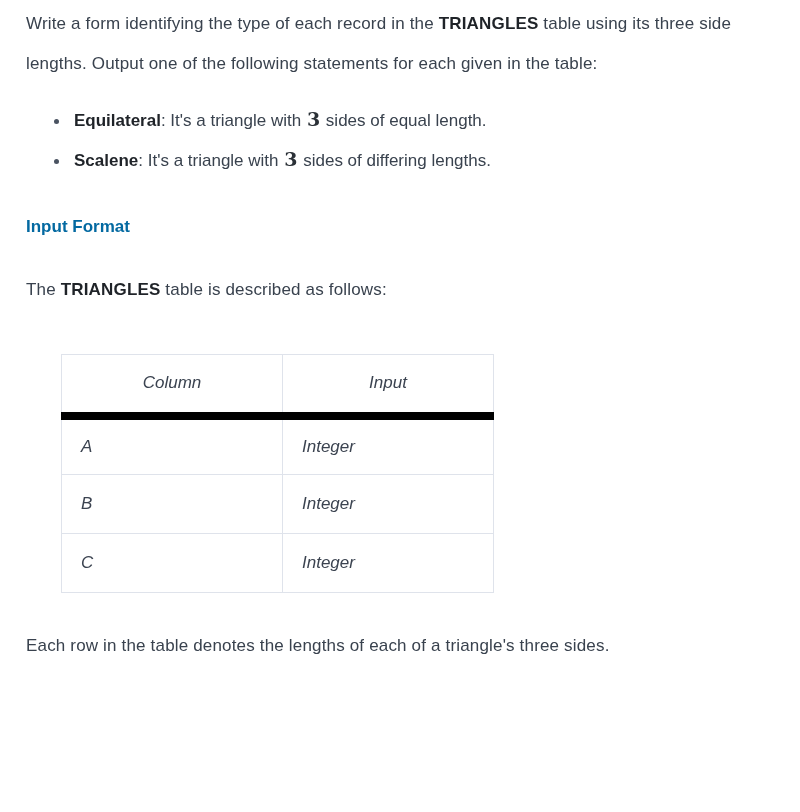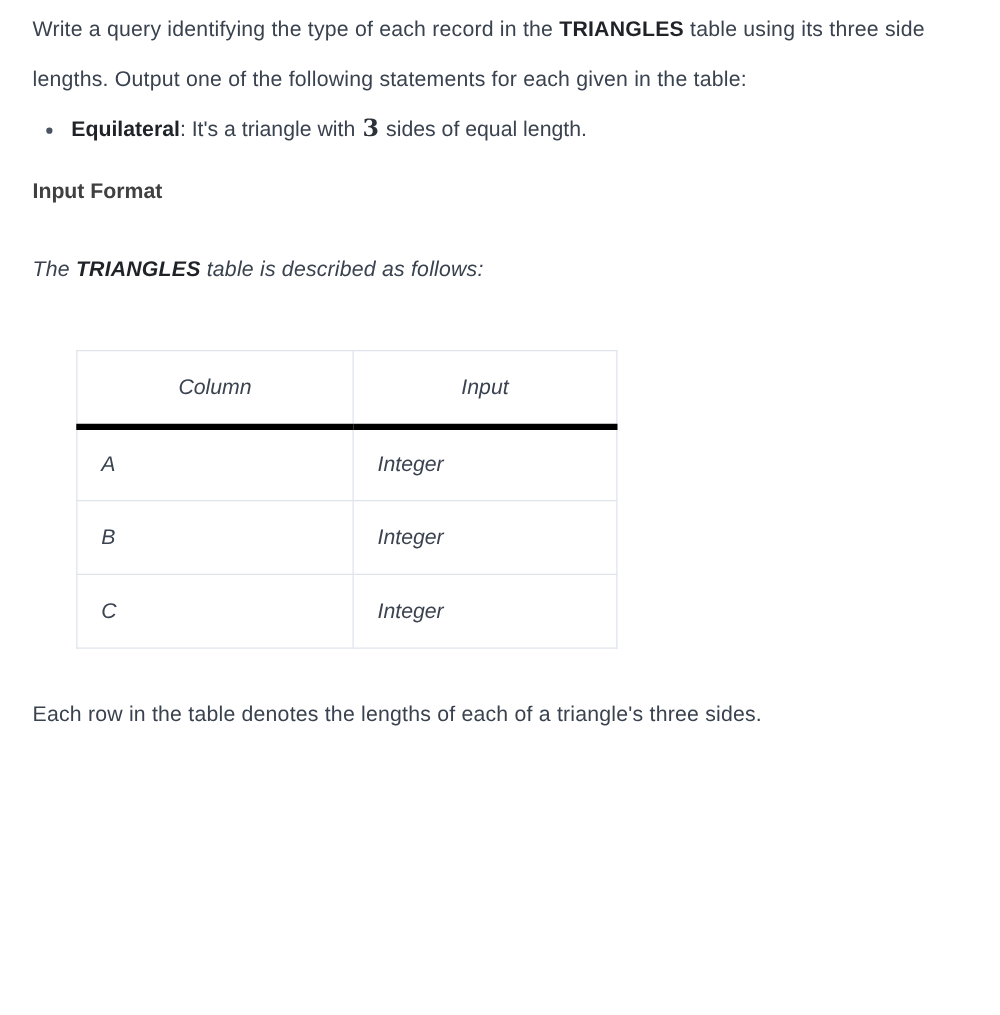--- a/index.html
+++ b/index.html
@@ -50,21 +50,21 @@
     font-weight: 700;
     font-size: 19px;
     color: #2b3137;
     padding: 0 1px;
     line-height: 1;
   }
 
   
   .bullets {
     list-style: none;
-    margin: 0;
+    margin: 17px;
     padding: 0;
   }
   .bullets li {
     position: relative;
     font-size: 17px;
     line-height: 40px;
     color: #39424e;
     padding-left: 31px;
     margin-left: 0;
   }
@@ -75,29 +75,28 @@
     width: 5px;
     height: 5px;
     border-radius: 50%;
     background: #4a5361;
   }
 
   
   .section-heading {
     font-size: 17px;
     font-weight: 700;
-    color: #404040;
+    color: #0369a1;
     line-height: 24px;
     margin: 0;
     padding-top: 17px;
   }
 
   .described {
     padding-top: 31px;
-    font-style: italic;
   }
 
   
   .table-wrap {
     padding-top: 44px;
     padding-left: 35px;
   }
   table.spec {
     border-collapse: collapse;
     width: 432px;
@@ -109,46 +108,49 @@
     border: 1px solid #dfe3eb;
     font-style: italic;
     font-weight: 400;
     font-size: 17px;
     color: #3b4350;
   }
   table.spec th {
     height: 61px;
     text-align: center;
     vertical-align: middle;
-    border-bottom: 5px solid #000000;
+    border-bottom: 8px solid #000000;
     font-weight: 400;
   }
   table.spec td {
     height: 59px;
     text-align: left;
     vertical-align: middle;
     padding-left: 19px;
   }
   table.spec col.c-column { width: 221px; }
   table.spec col.c-type   { width: 211px; }
 
   .closing {
     padding-top: 33px;
   }
 </style>
 </head>
 <body>
 
 <div class="page">
 
-  <p class="para intro"><span>Write a query identifying the type of each record in the </span><span class="b">TRIANGLES</span><span> table using its three side lengths. Output one of the following statements for each given in the table:</span></p>
+  <p class="para intro"><span>Write a form identifying the type of each record in the </span><span class="b">TRIANGLES</span><span> table using its three side lengths. Output one of the following statements for each given in the table:</span></p>
 
   <ul class="bullets">
     <li>
       <span class="dot"></span><span class="b">Equilateral</span><span>: It's a triangle with </span><span class="mathnum">3</span><span> sides of equal length.</span>
+    </li>
+    <li>
+      <span class="dot"></span><span class="b">Scalene</span><span>: It's a triangle with </span><span class="mathnum">3</span><span> sides of differing lengths.</span>
     </li>
   </ul>
 
   <h3 class="section-heading">Input Format</h3>
 
   <p class="para described"><span>The </span><span class="b">TRIANGLES</span><span> table is described as follows:</span></p>
 
   <div class="table-wrap">
     <table class="spec">
       <colgroup>

